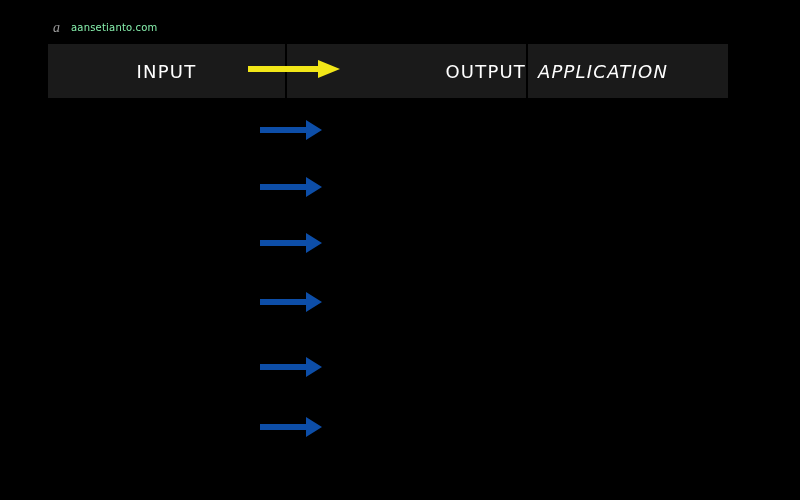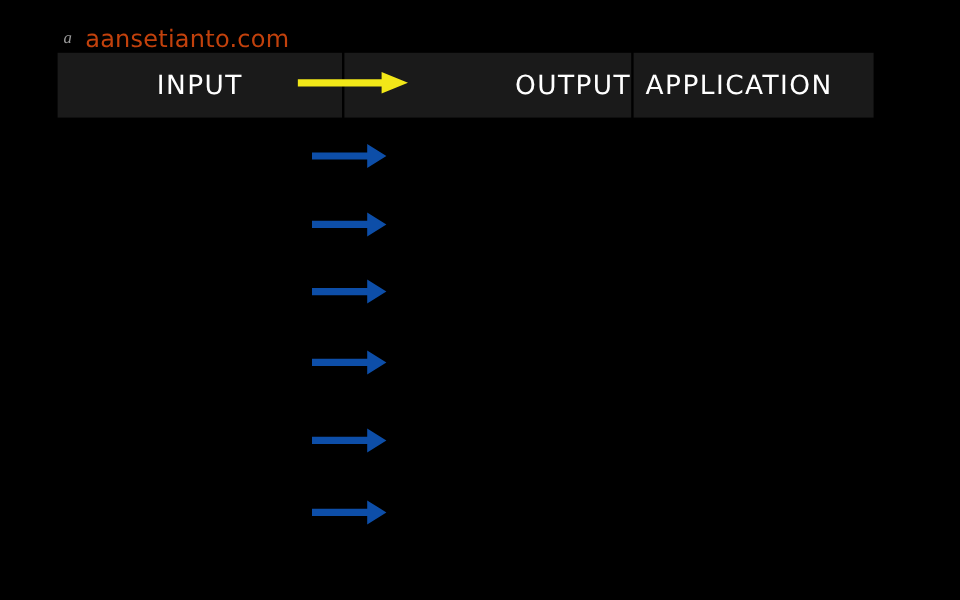--- a/index.html
+++ b/index.html
@@ -33,23 +33,23 @@
     width: 13px;
     height: 15px;
     color: #9a9a9a;
     font-family: "Liberation Serif", serif;
     font-style: italic;
     font-size: 14px;
     line-height: 15px;
     text-align: center;
   }
   .watermark-text {
-    color: #c2410c;
+    color: #86efac;
     font-family: "DejaVu Sans", sans-serif;
-    font-size: 20px;
+    font-size: 10px;
     letter-spacing: 0.2px;
     white-space: nowrap;
   }
 
   
   .header-strip {
     position: absolute;
     left: 48px;
     top: 44px;
     width: 704px;
@@ -72,25 +72,26 @@
     width: 239px;
     justify-content: flex-end;
     padding-left: 70px;
     box-sizing: border-box;
   }
   .cell-application {
     width: 200px;
     justify-content: flex-start;
     padding-left: 10px;
     box-sizing: border-box;
+    font-style: italic;
   }
   .header-label {
     color: #ffffff;
     font-family: "DejaVu Sans", sans-serif;
-    font-size: 22px;
+    font-size: 18px;
     letter-spacing: 1.2px;
     white-space: nowrap;
   }
 
   
   .yellow-arrow {
     position: absolute;
     left: 248px;
     top: 58px;
     width: 92px;

